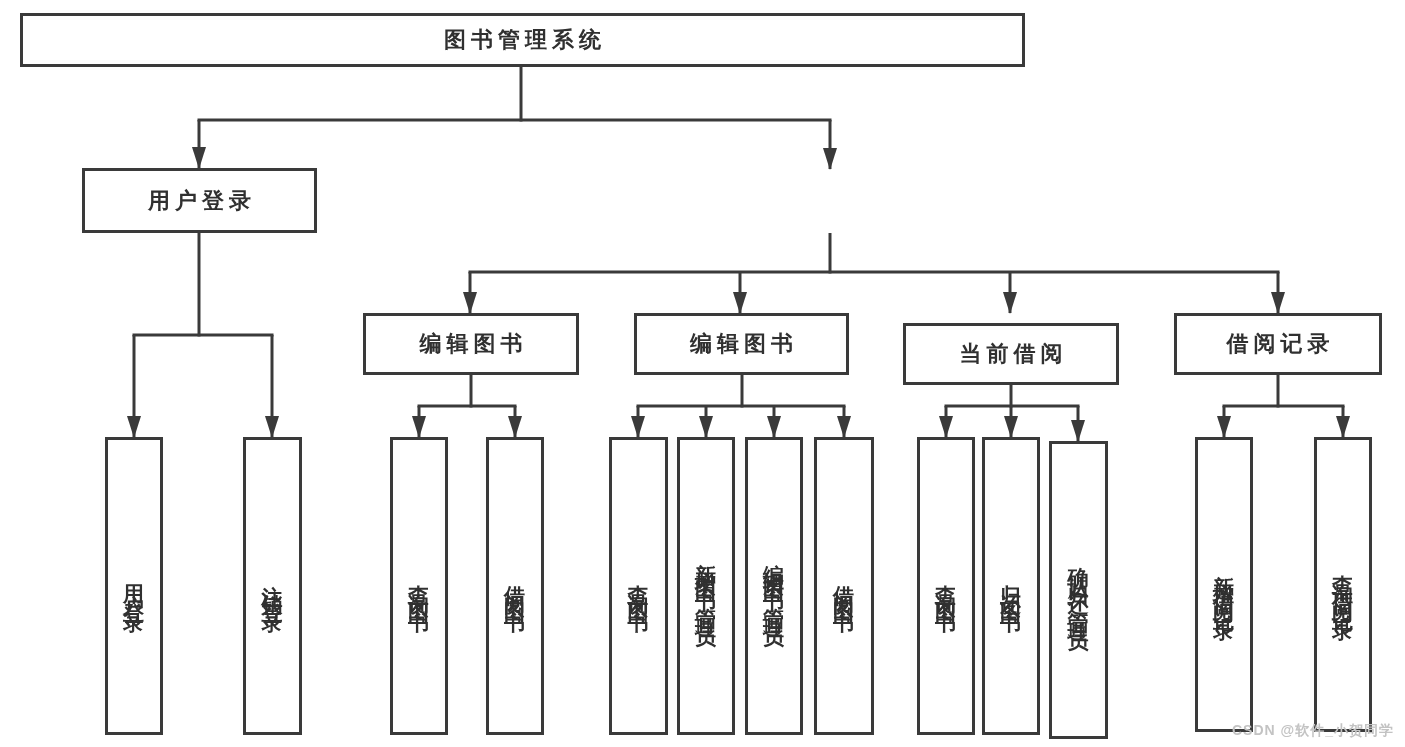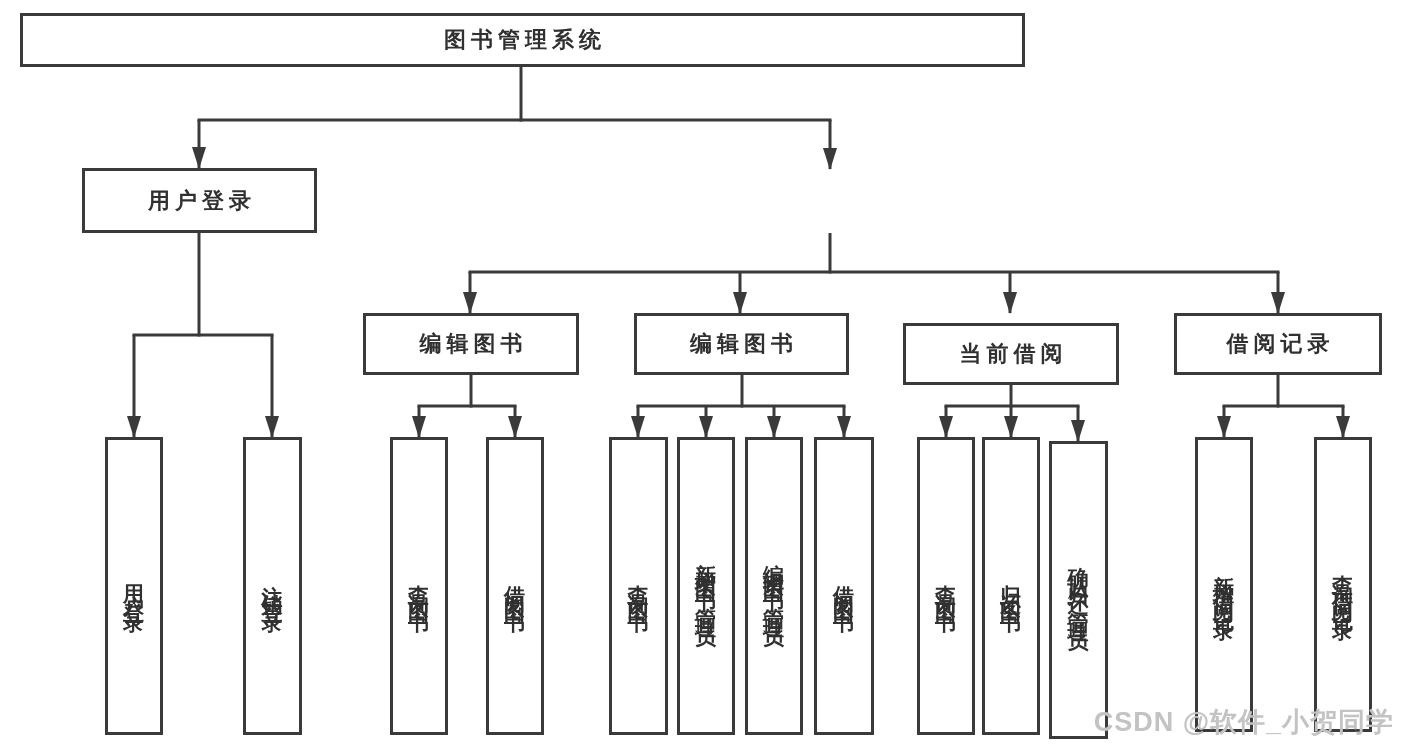--- a/index.html
+++ b/index.html
@@ -49,21 +49,21 @@
     writing-mode: vertical-rl;
     text-orientation: mixed;
     font-size: 21px;
     letter-spacing: 9px;
     line-height: 1.1;
   }
   .watermark {
     position: absolute;
     right: 11px;
     bottom: 7px;
-    font-size: 27px;
+    font-size: 14px;
     letter-spacing: 1px;
     color: var(--watermark);
     white-space: nowrap;
   }
 </style>
 </head>
 <body>
 
 <div class="canvas">
 

